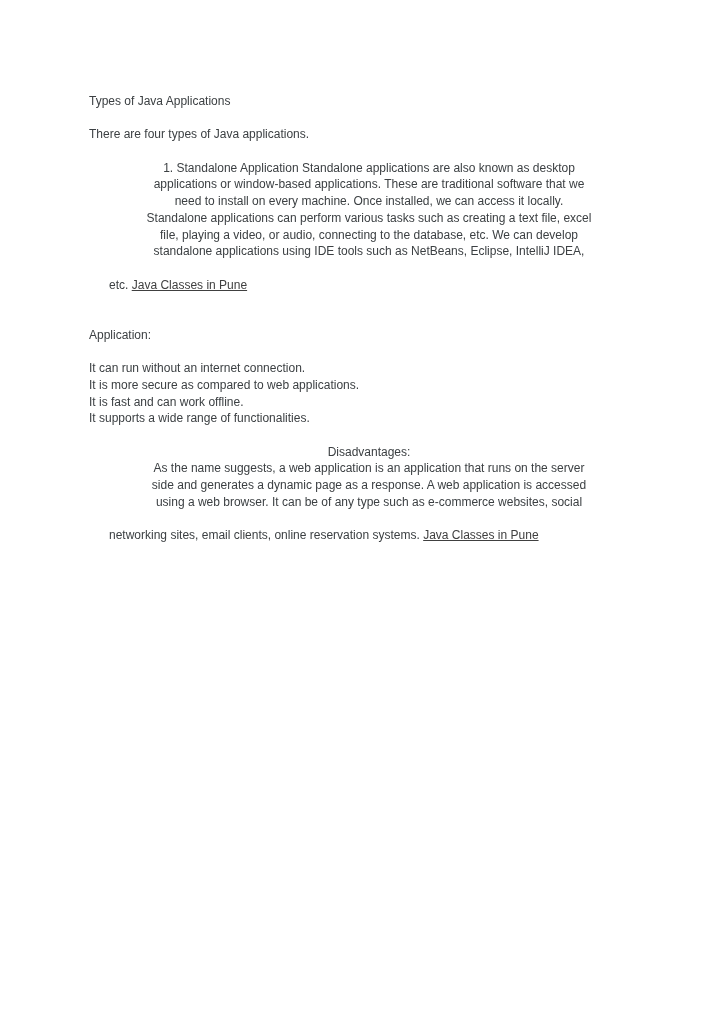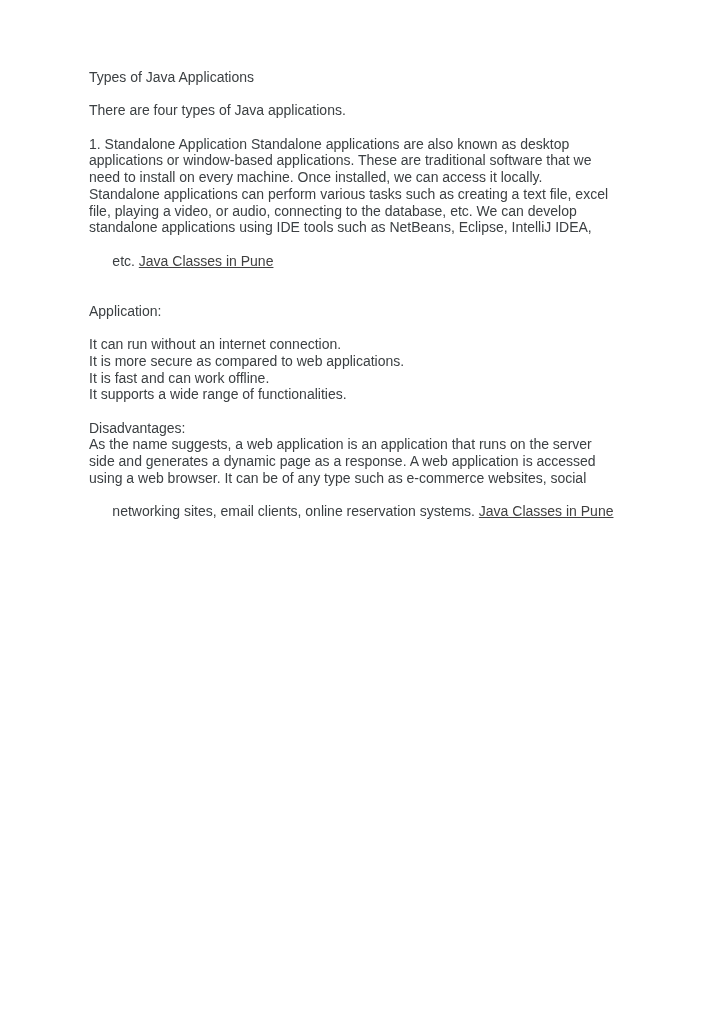--- a/index.html
+++ b/index.html
@@ -15,33 +15,34 @@
     font-family: "Liberation Sans", "DejaVu Sans", sans-serif;
   }
   .page {
     position: absolute;
     inset: 0;
     background: #ffffff;
   }
   .content {
     position: absolute;
     left: 89px;
-    top: 69px;
+    top: 93px;
     width: 560px;
-    font-size: 14px;
+    font-size: 12px;
     line-height: 16.7px;
     color: #3c4043;
     letter-spacing: 0;
   }
   .block {
     margin: 0 0 16.7px 0;
     white-space: pre;
   }
   .block.tight {
     margin-bottom: 0;
+    text-align: center;
   }
   a.doc-link {
     color: #404040;
     text-decoration: underline;
     cursor: pointer;
   }
   .prefix {
     white-space: pre;
     text-align: right;
   }

